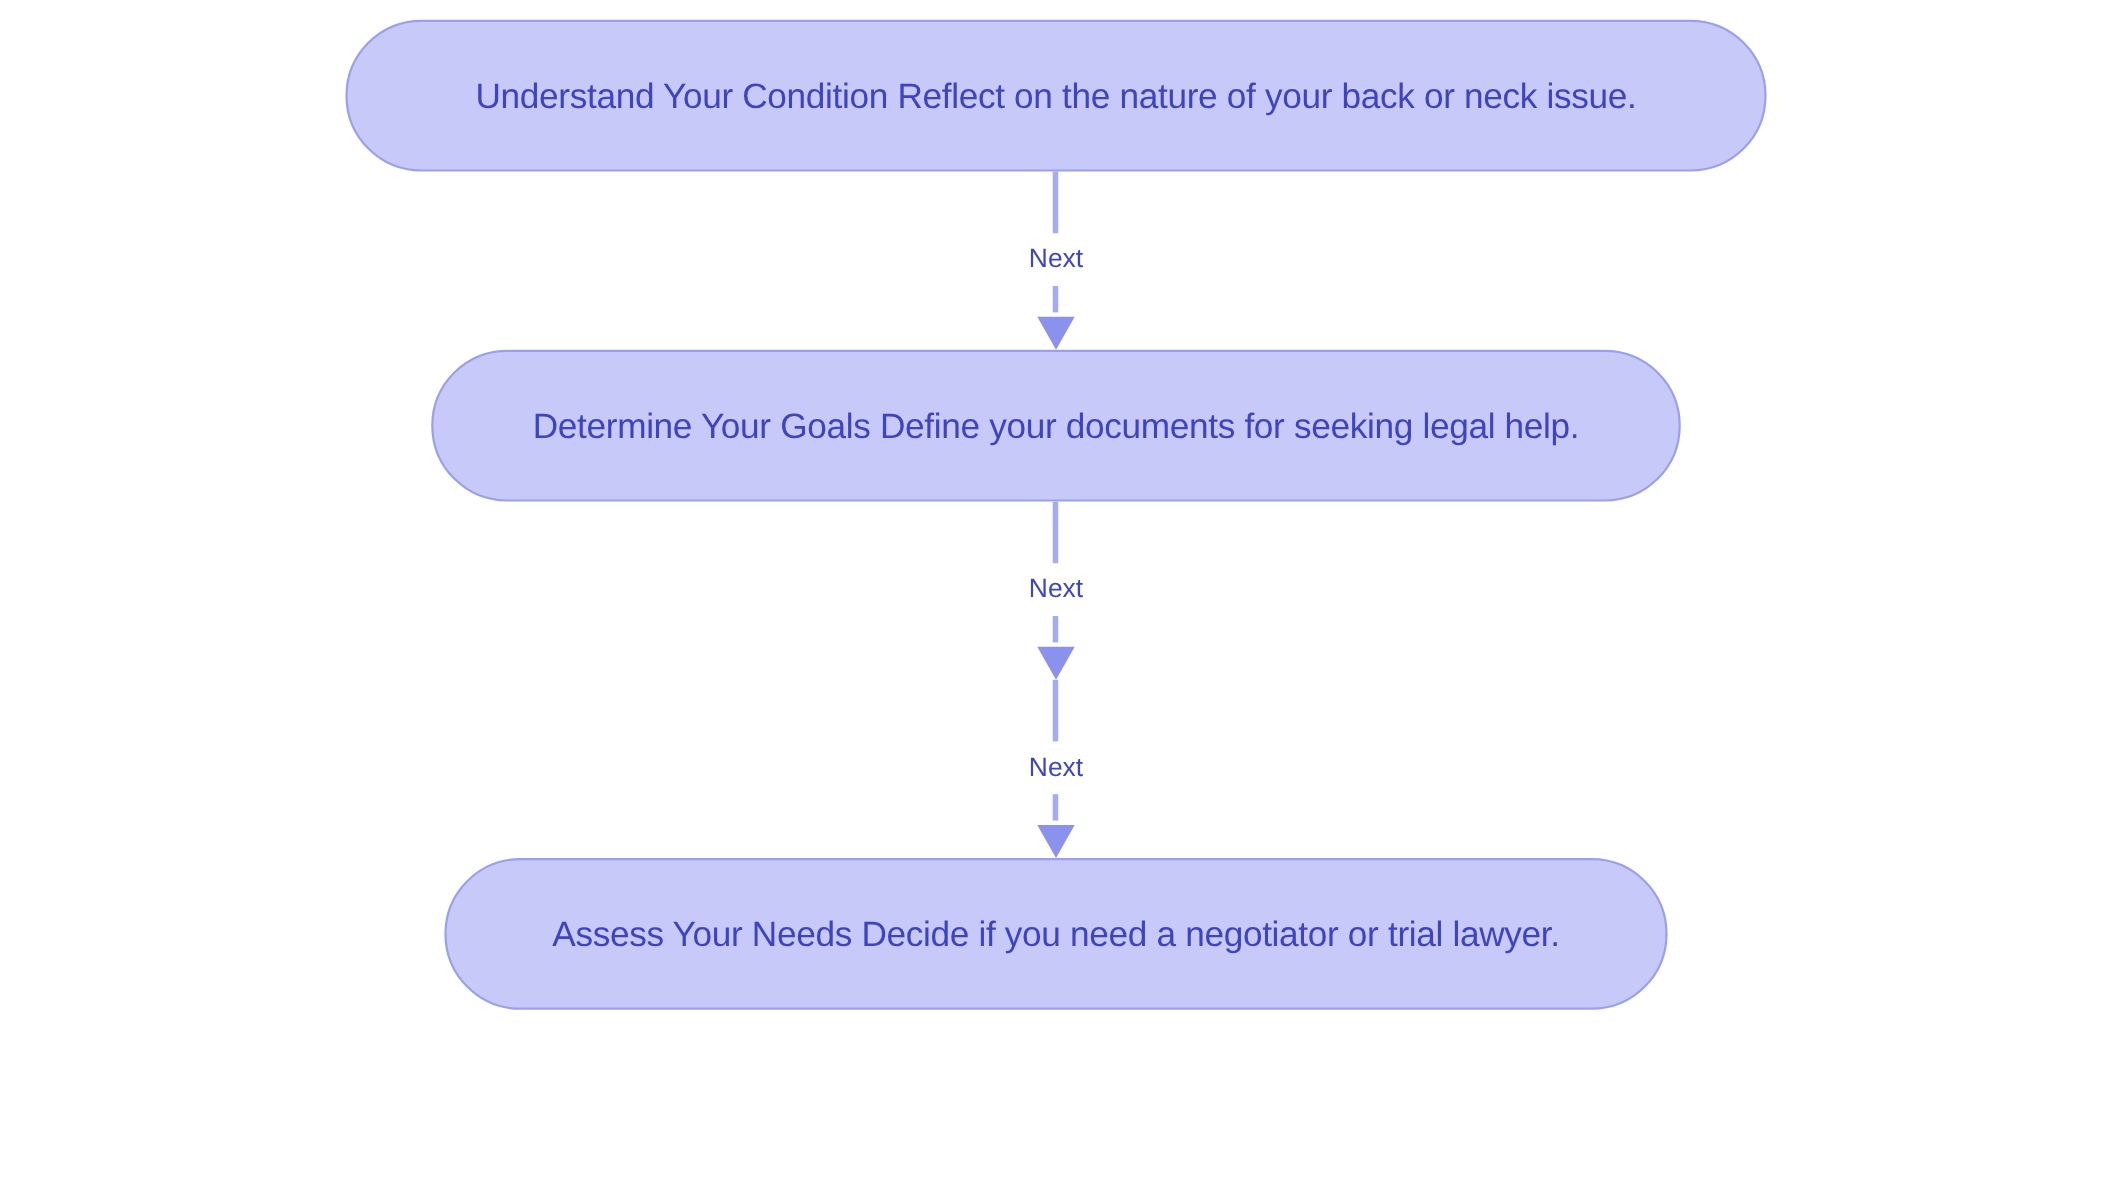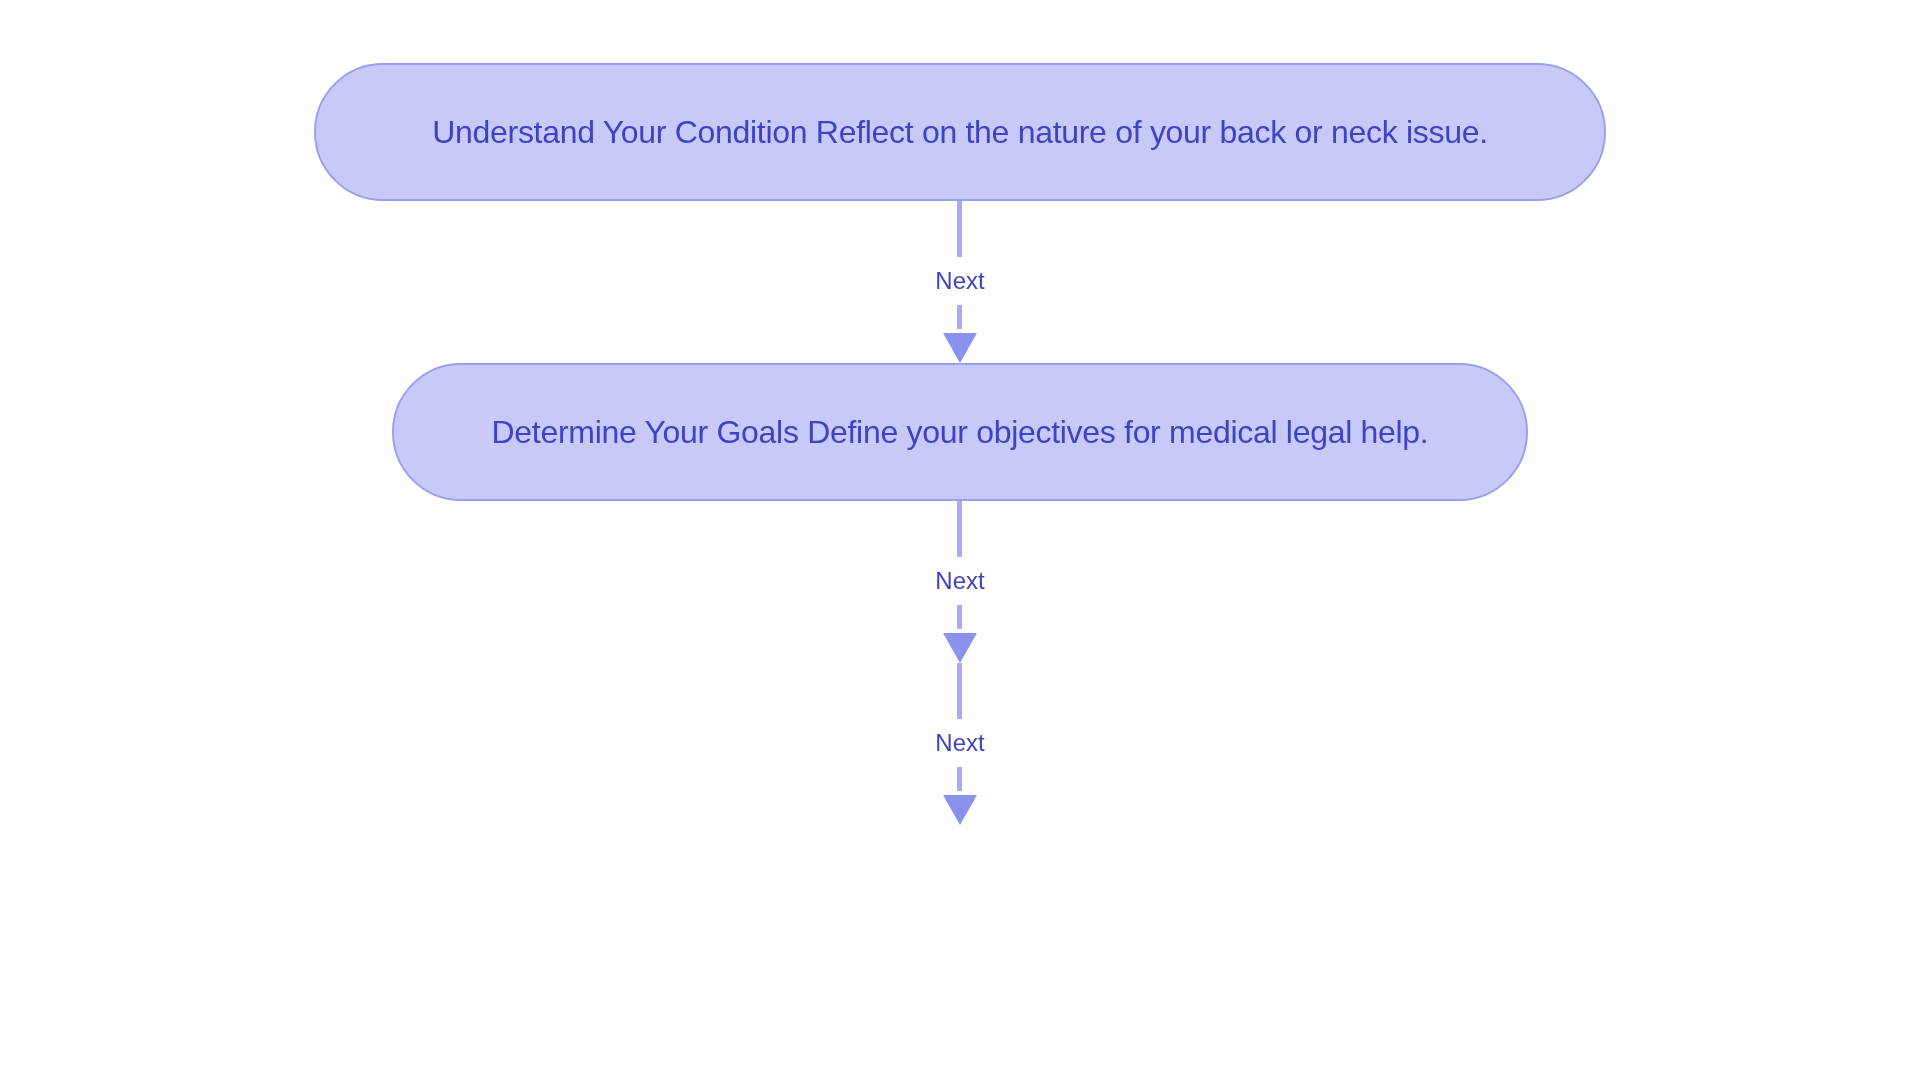--- a/index.html
+++ b/index.html
@@ -38,21 +38,21 @@
     justify-content: center;
     flex: 0 0 auto;
   }
   .node-label {
     color: var(--node-text);
     font-size: 32px;
     letter-spacing: -0.3px;
     white-space: nowrap;
     text-align: center;
   }
-  .node-1 { width: 1292px; margin-top: 45px; }
+  .node-1 { width: 1292px; }
   .node-2 { width: 1136px; }
   .node-3 { width: 1258px; }
   .node-4 { width: 1112px; }
   .connector {
     height: 162px;
     flex: 0 0 auto;
     display: flex;
     flex-direction: column;
     align-items: center;
     justify-content: space-between;
@@ -87,32 +87,35 @@
   </div>
 
   <div class="connector">
     <div class="seg seg-top"></div>
     <div class="edge-label">Next</div>
     <div class="seg seg-bottom"></div>
     <div class="arrowhead"></div>
   </div>
 
   <div class="node node-2">
-    <span class="node-label">Determine Your Goals Define your objectives for medical legal help.</span>
+    <span class="node-label">Determine Your Goals Define your documents for seeking legal help.</span>
   </div>
 
   <div class="connector">
     <div class="seg seg-top"></div>
     <div class="edge-label">Next</div>
     <div class="seg seg-bottom"></div>
     <div class="arrowhead"></div>
   </div>
 
 
   <div class="connector">
     <div class="seg seg-top"></div>
     <div class="edge-label">Next</div>
     <div class="seg seg-bottom"></div>
     <div class="arrowhead"></div>
   </div>
 
+  <div class="node node-4">
+    <span class="node-label">Assess Your Needs Decide if you need a negotiator or trial lawyer.</span>
+  </div>
 
 </div>
 
 </body></html>

